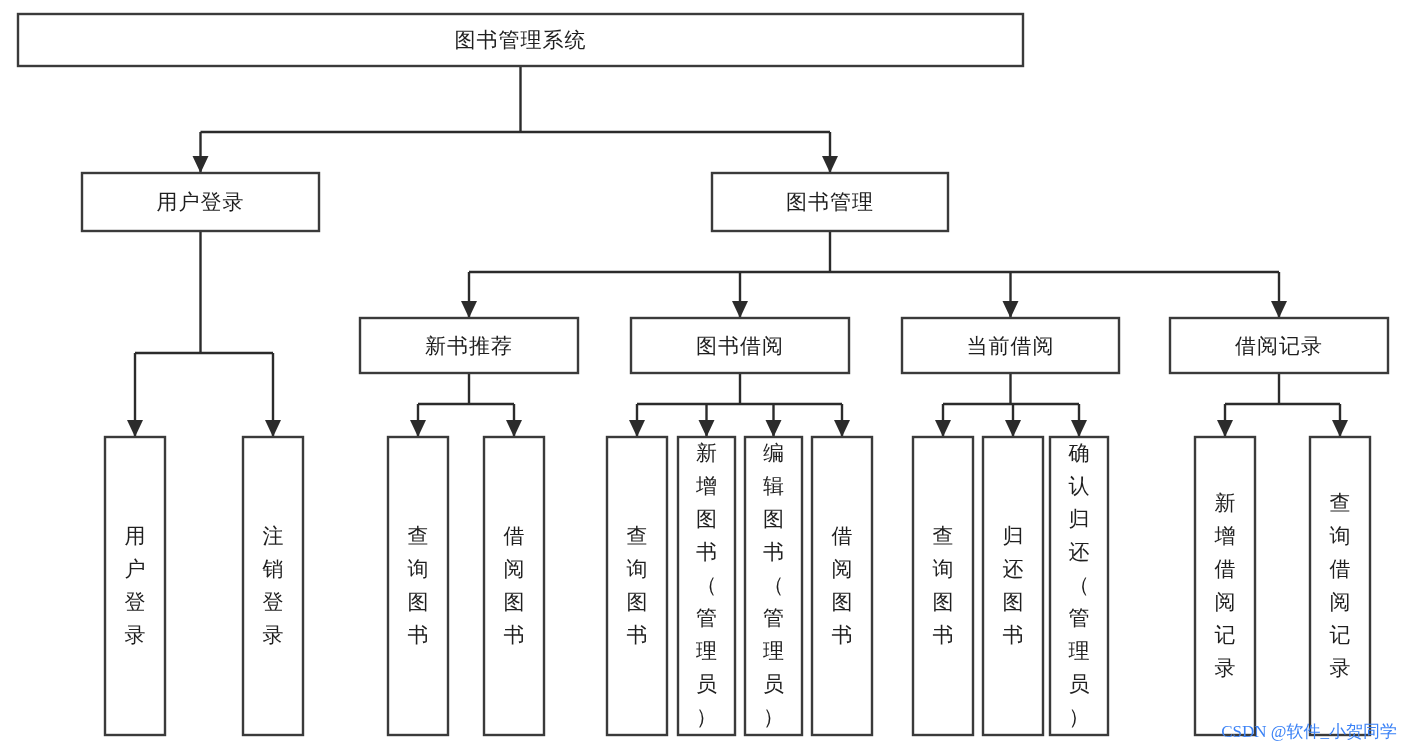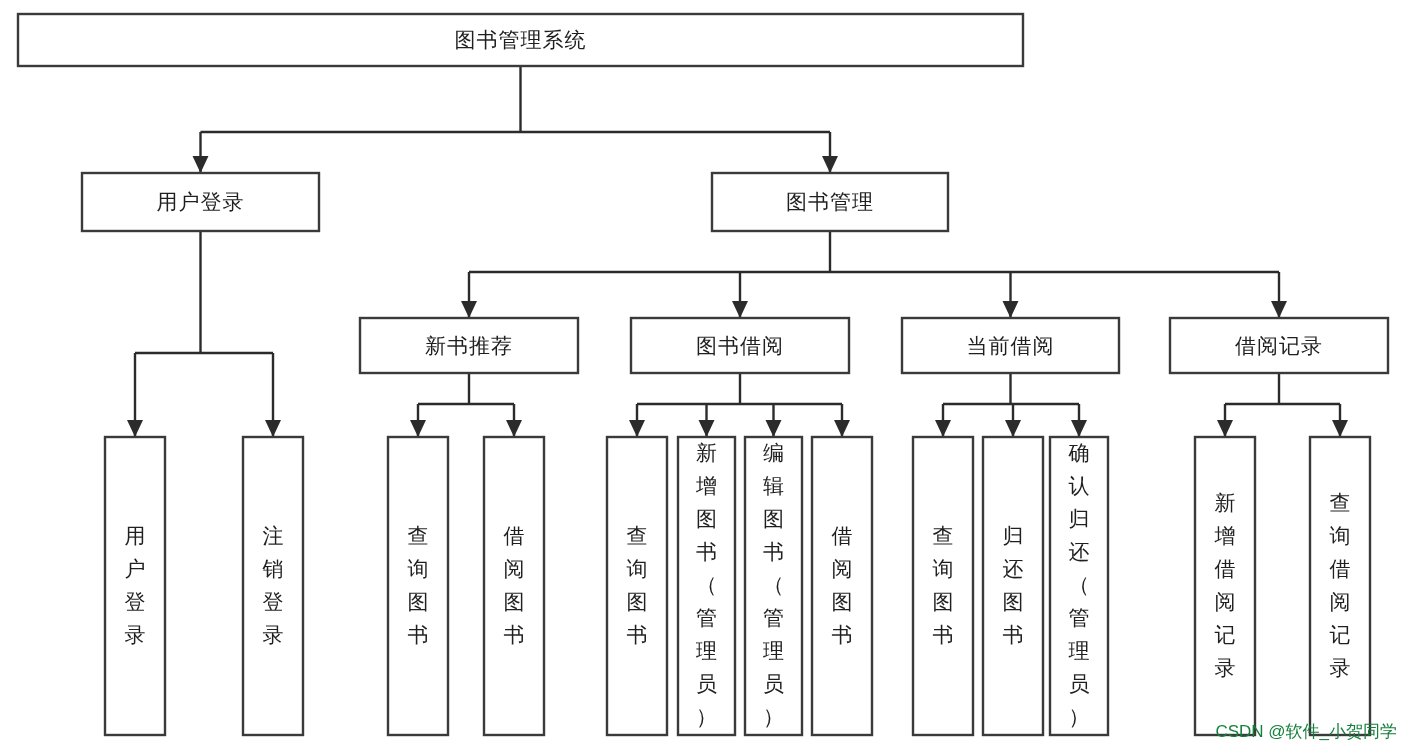--- a/index.html
+++ b/index.html
@@ -45,23 +45,23 @@
     fill: none;
   }
   .arrow-head {
     fill: #2b2b2b;
     stroke: none;
   }
   .watermark {
     position: absolute;
     right: 8px;
     bottom: 4px;
-    color: #15803d;
+    color: #3b82f6;
     font-size: 17px;
-    font-family: Liberation Sans, sans-serif;
+    font-family: Liberation Serif, serif;
     white-space: nowrap;
     user-select: none;
   }
 </style>
 </head>
 <body>
 
 <div id="diagram-root">
   <svg id="flow" viewBox="0 0 1405 747" xmlns="http://www.w3.org/2000/svg">
     <g id="connector-layer">

